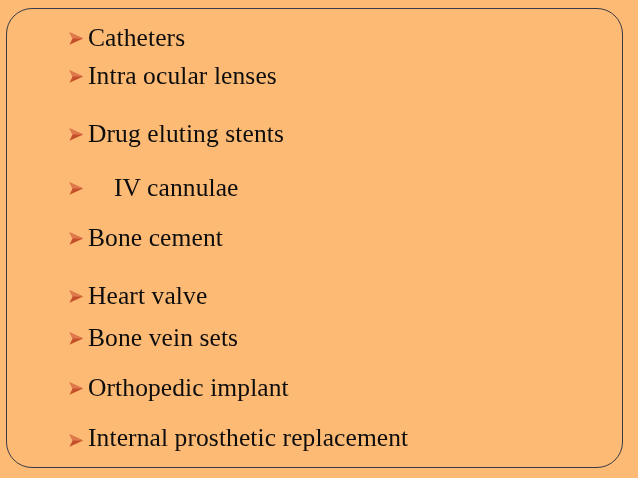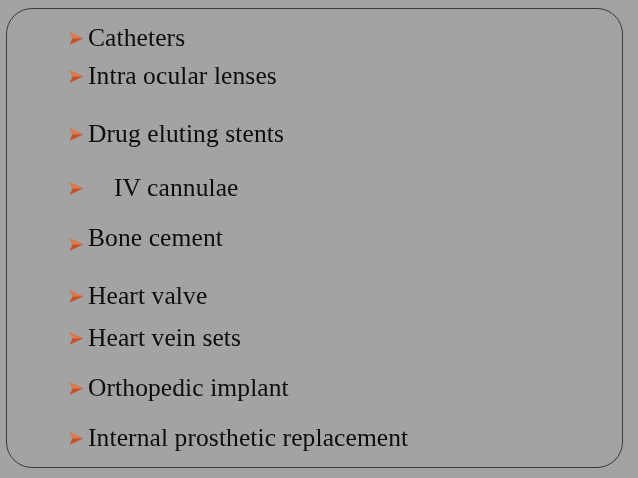--- a/index.html
+++ b/index.html
@@ -12,21 +12,21 @@
     height: 478px;
     background: #ffffff;
     font-family: "Liberation Serif", "DejaVu Serif", serif;
     overflow: hidden;
   }
 
   #slide {
     position: relative;
     width: 638px;
     height: 478px;
-    background: #a3a3a3;
+    background: #fdba74;
     box-sizing: border-box;
   }
 
   
   #slide-frame {
     position: absolute;
     left: 6px;
     top: 8px;
     width: 617px;
     height: 460px;
@@ -76,25 +76,25 @@
     line-height: 28px;
     color: #0d0d0d;
     letter-spacing: 0.1px;
   }
 
   
   .row-0 { top: 24px; }
   .row-1 { top: 62px; }
   .row-2 { top: 120px; }
   .row-3 { top: 174px; gap: 26px; }
-  .row-4 { top: 224px; align-items: flex-end; }
+  .row-4 { top: 224px; }
   .row-5 { top: 274px; margin-top: 8px; }
   .row-6 { top: 324px; }
   .row-7 { top: 374px; }
-  .row-8 { top: 424px; }
+  .row-8 { top: 424px; align-items: center; }
 </style>
 </head>
 <body>
 
 <div id="slide">
 
   <div id="slide-frame"></div>
 
   <ul id="bullet-list">
 
@@ -158,21 +158,21 @@
       <span class="bullet-text">Heart valve</span>
     </li>
 
     <li class="bullet-row row-6">
       <span class="bullet-marker">
         <svg viewBox="0 0 17 19" xmlns="http://www.w3.org/2000/svg" aria-hidden="true">
           <path d="M1.5 3.2 L15.2 9.4 L1.5 15.8 L4.6 9.4 Z" fill="#C4502A"></path>
           <path d="M1.5 3.2 L15.2 9.4 L4.6 9.4 Z" fill="#E07A4E"></path>
         </svg>
       </span>
-      <span class="bullet-text">Heart vein sets</span>
+      <span class="bullet-text">Bone vein sets</span>
     </li>
 
     <li class="bullet-row row-7">
       <span class="bullet-marker">
         <svg viewBox="0 0 17 19" xmlns="http://www.w3.org/2000/svg" aria-hidden="true">
           <path d="M1.5 3.2 L15.2 9.4 L1.5 15.8 L4.6 9.4 Z" fill="#C4502A"></path>
           <path d="M1.5 3.2 L15.2 9.4 L4.6 9.4 Z" fill="#E07A4E"></path>
         </svg>
       </span>
       <span class="bullet-text">Orthopedic implant</span>

